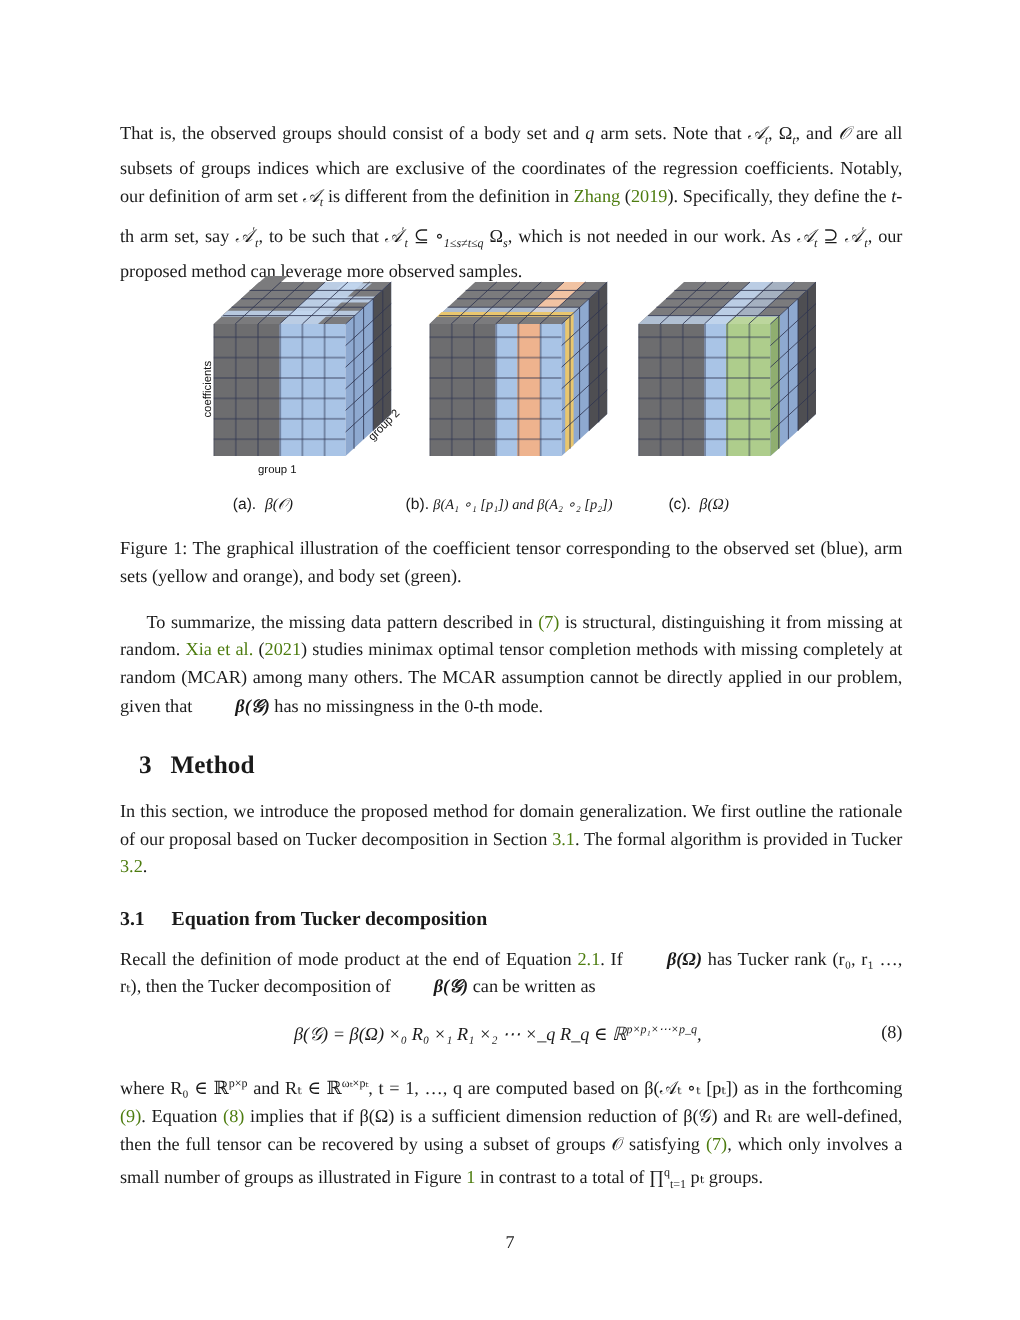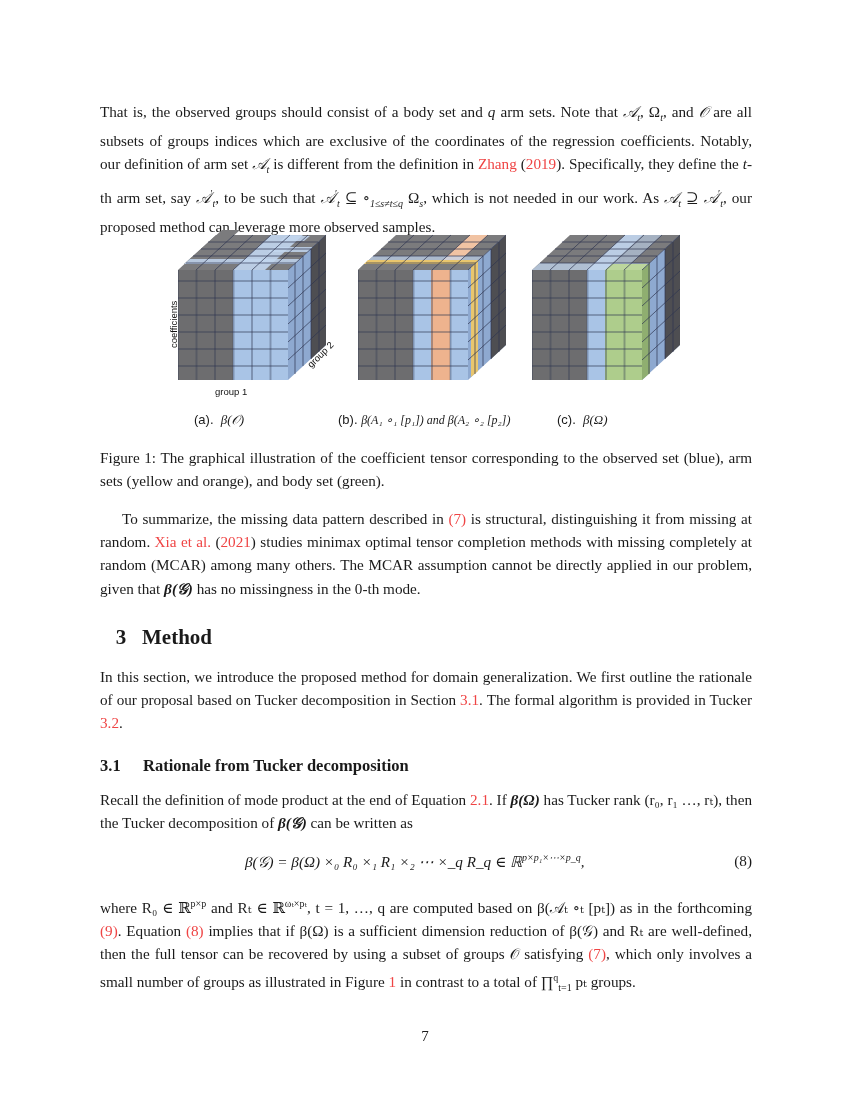--- a/index.html
+++ b/index.html
@@ -1,23 +1,23 @@
 <!DOCTYPE html>
 <html><head>
 <meta charset="utf-8">
 <style>
   html, body { margin: 0; padding: 0; background: #ffffff; }
   body { width: 850px; height: 1100px; position: relative; overflow: hidden;
          font-family: "Liberation Serif", "DejaVu Serif", serif; color: #1a1a1a; }
   .para { position: absolute; left: 100px; width: 652px; font-size: 15.2px; line-height: 23.2px;
           text-align: justify; margin: 0; }
   .indent { text-indent: 22px; }
-  .link { color: #ef4444; }
+  .link { color: #4d7c0f; }
   .math { font-style: italic; text-align: right; }
-  .bold { font-weight: bold; }
+  .bold { font-weight: bold; margin-left: 32px; }
   h2 { position: absolute; left: 100px; margin: 0; font-size: 21px; font-weight: bold; text-align: center; }
   h3 { position: absolute; left: 100px; margin: 0; font-size: 16.5px; font-weight: bold; }
   .secnum { display: inline-block; width: 42px; }
   .subnum { display: inline-block; width: 43px; }
   .figure { position: absolute; left: 160px; top: 230px; width: 560px; height: 200px; }
   .sublabel { position: absolute; font-family: "Liberation Sans", "DejaVu Sans", sans-serif; font-size: 13px; }
   .sublabel .m { font-family: "Liberation Serif", serif; font-style: italic; }
   .axislabel { position: absolute; font-family: "Liberation Sans", "DejaVu Sans", sans-serif; font-size: 9.5px; color: #111; }
   .eq { position: absolute; left: 100px; width: 652px; top: 852px; font-size: 15.2px; }
   .eq .body { position: absolute; left: 145px; }
@@ -176,21 +176,21 @@
 
 <h2 style="top:625px;">
   <span class="secnum">3</span><span>Method</span>
 </h2>
 
 <p class="para" style="top:665px;">
   <span>In this section, we introduce the proposed method for domain generalization. We first outline the rationale of our proposal based on Tucker decomposition in Section </span><a class="link">3.1</a><span>. The formal algorithm is provided in Tucker </span><a class="link">3.2</a><span>.</span>
 </p>
 
 <h3 style="top:756px;">
-  <span class="subnum">3.1</span><span>Rationale from Tucker decomposition</span>
+  <span class="subnum">3.1</span><span>Equation from Tucker decomposition</span>
 </h3>
 
 <p class="para" style="top:788px;">
   <span>Recall the definition of mode product at the end of Equation </span><a class="link">2.1</a><span>. If </span><span class="math bold">β(Ω)</span><span> has Tucker rank (r₀, r₁ …, rₜ), then the Tucker decomposition of </span><span class="math bold">β(𝒢)</span><span> can be written as</span>
 </p>
 
 <div class="eq">
   <span class="body math"><span>β(𝒢) = β(Ω) ×₀ R₀ ×₁ R₁ ×₂ ⋯ ×_q R_q ∈ ℝ</span><sup>p×p₁×⋯×p_q</sup><span>,</span></span>
   <span class="num">(8)</span>
 </div>

